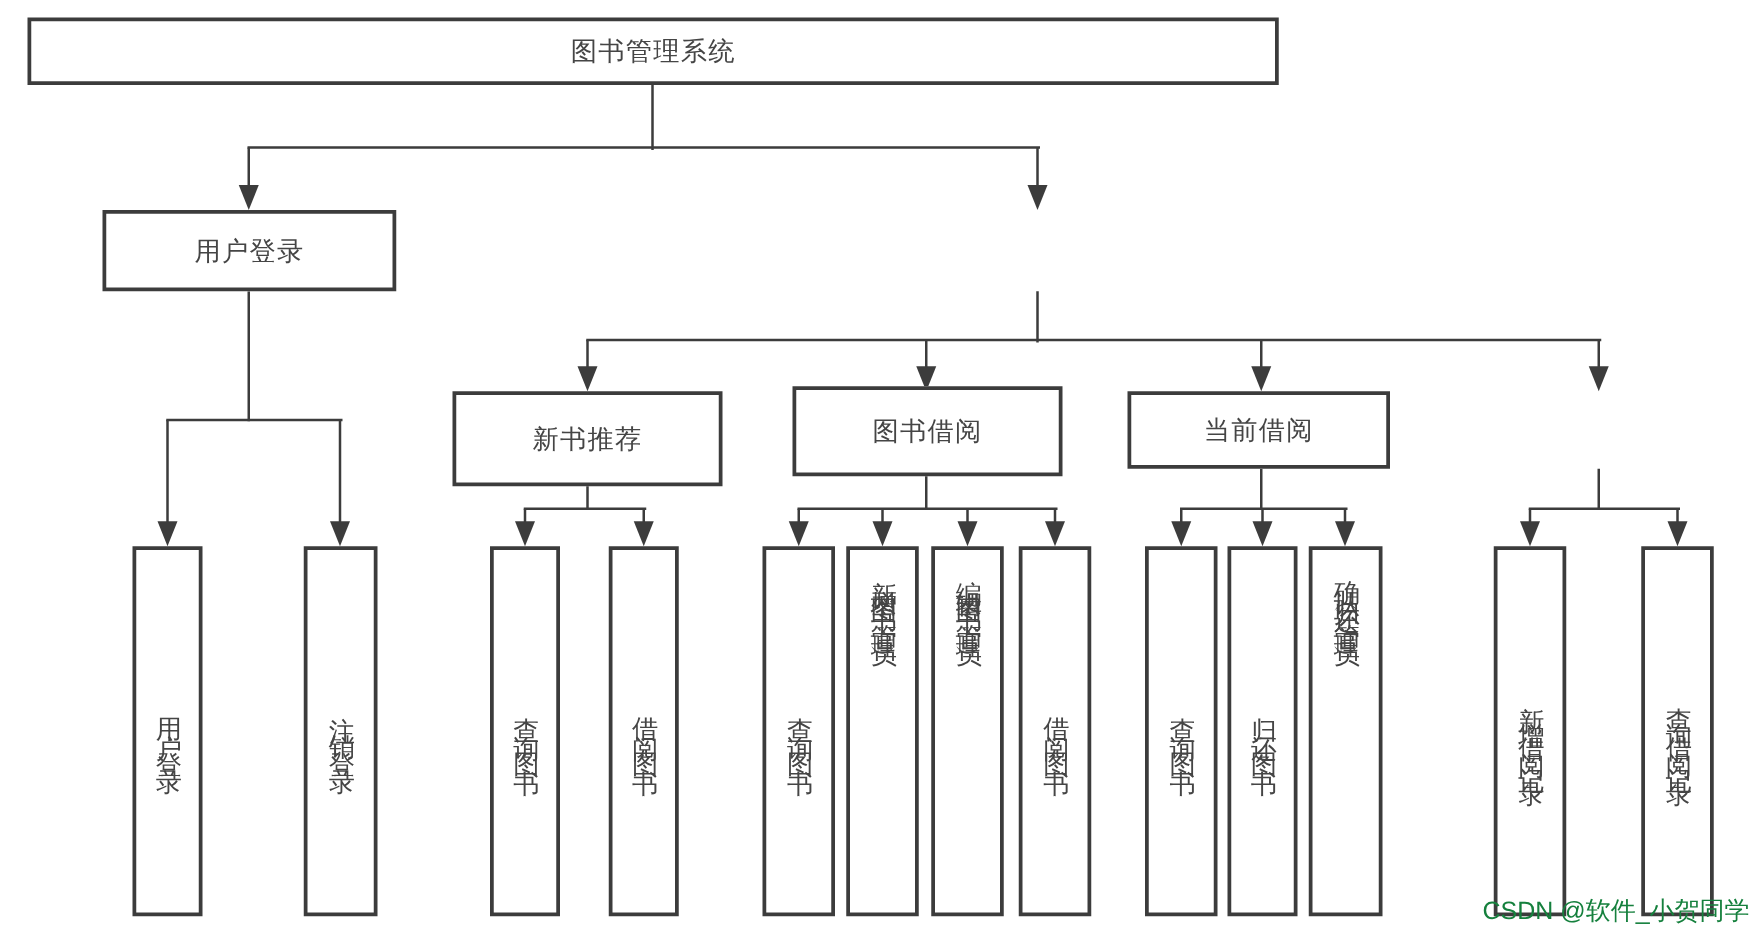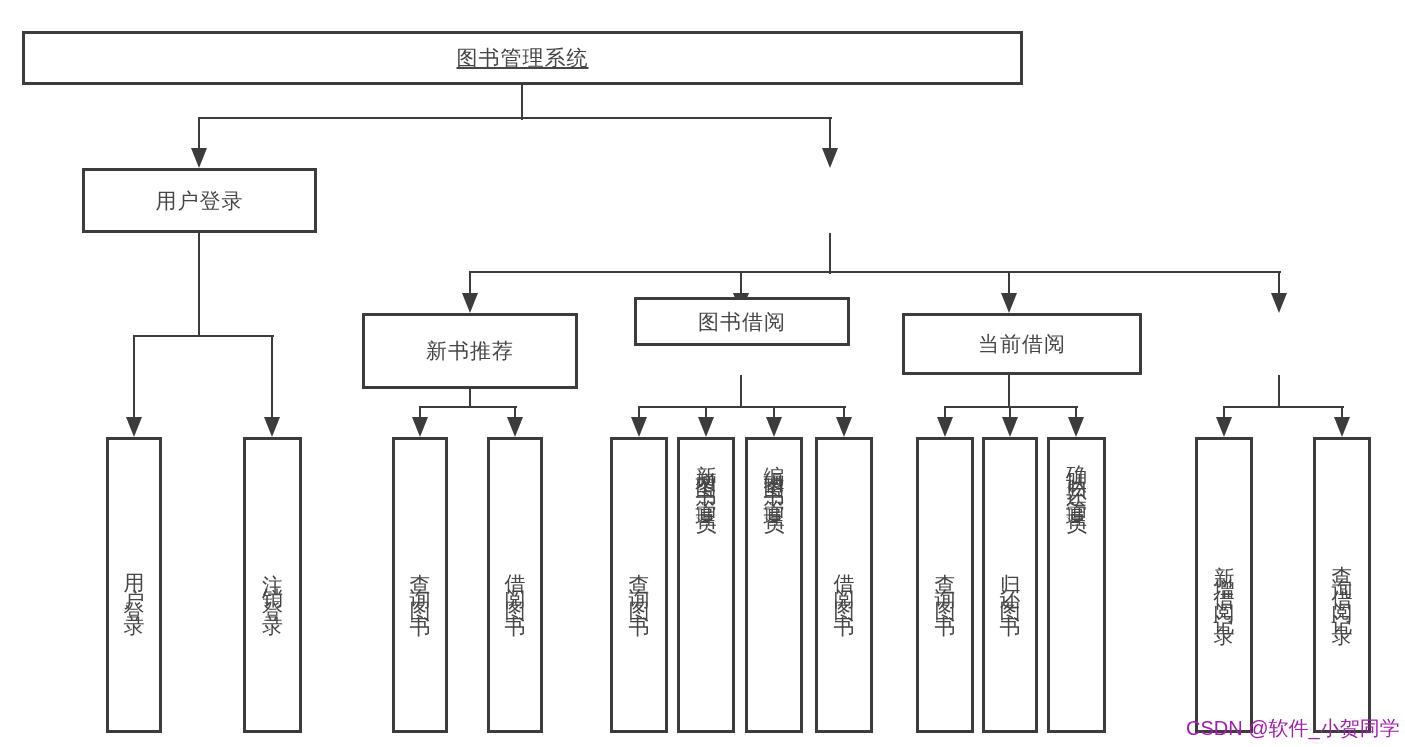--- a/index.html
+++ b/index.html
@@ -61,45 +61,45 @@
     border-left: 8px solid transparent;
     border-right: 8px solid transparent;
     border-top: 20px solid #3c3c3c;
     z-index: 1;
   }
   .watermark {
     position: absolute;
     left: 1186px;
     top: 715px;
     font-size: 20px;
-    color: #a21caf;
+    color: #15803d;
     white-space: nowrap;
     z-index: 5;
   }
 </style>
 </head>
 <body>
 
 <div id="stage">
 
-  <div class="box" style="left:22px; top:31px; width:1001px; height:54px;text-decoration:underline;">
+  <div class="box" style="left:22px; top:14px; width:1001px; height:54px;">
     <span>图书管理系统</span>
   </div>
 
   <div class="box" style="left:82px; top:168px; width:235px; height:65px;">
     <span>用户登录</span>
   </div>
 
   <div class="box" style="left:362px; top:313px; width:216px; height:76px;">
     <span>新书推荐</span>
   </div>
-  <div class="box" style="left:634px; top:297px; width:216px; height:49px;font-family:Liberation Serif, serif;">
+  <div class="box" style="left:634px; top:309px; width:216px; height:72px;font-family:Liberation Serif, serif;">
     <span>图书借阅</span>
   </div>
-  <div class="box" style="left:902px; top:313px; width:240px; height:62px;">
+  <div class="box" style="left:902px; top:313px; width:210px; height:62px;">
     <span>当前借阅</span>
   </div>
 
   <div class="box leaf" style="left:106px; width:56px;">
     <span class="vtext">用户登录</span>
   </div>
   <div class="box leaf" style="left:243px; width:59px;">
     <span class="vtext">注销登录</span>
   </div>
 

